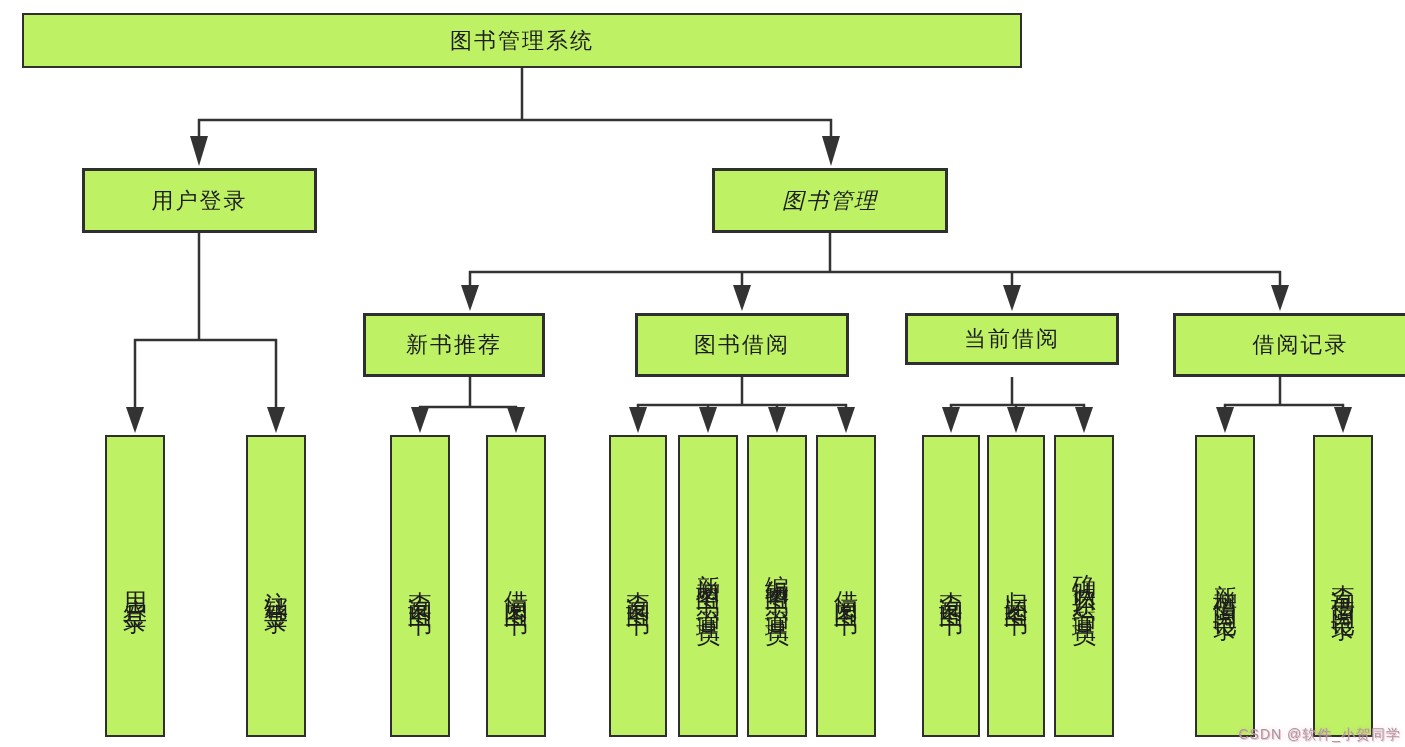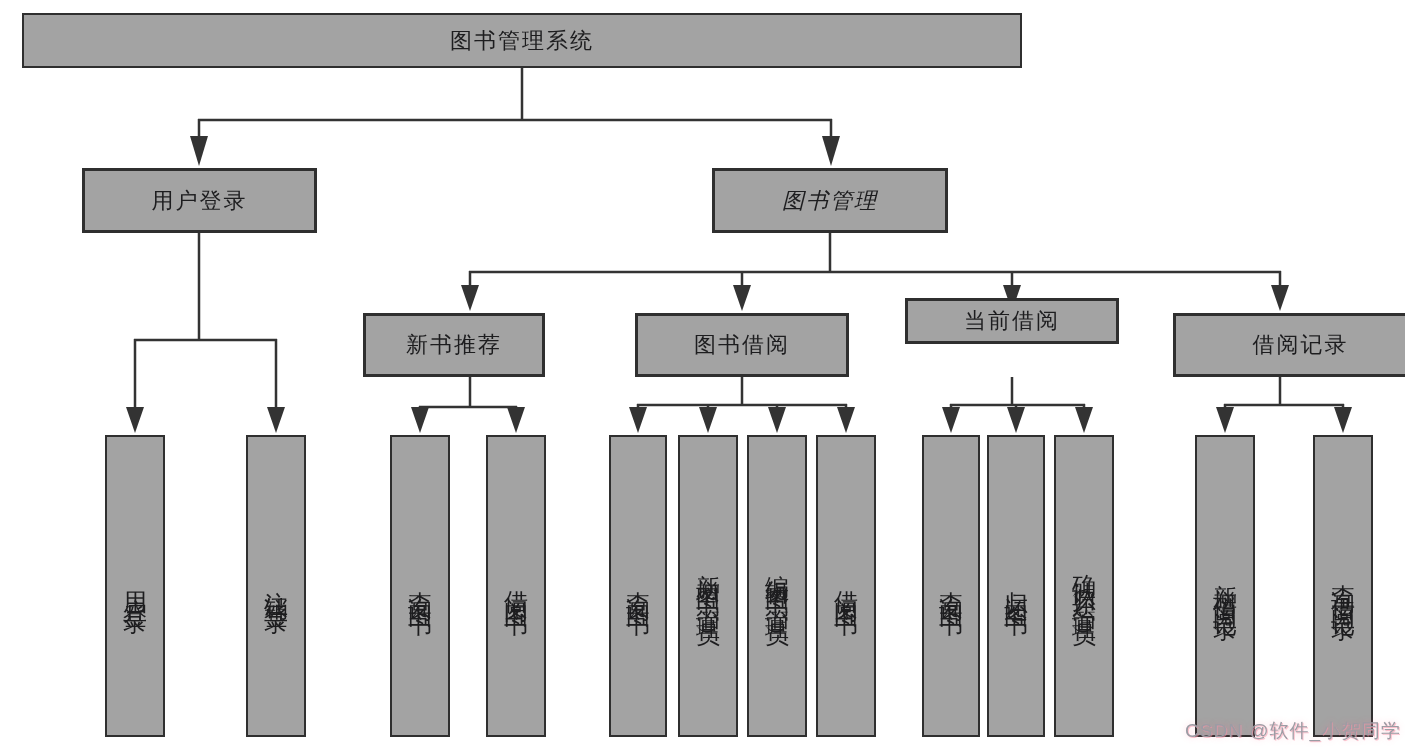--- a/index.html
+++ b/index.html
@@ -4,56 +4,56 @@
 <style>
   html,body { margin:0; padding:0; background:#ffffff; }
   .stage {
     position:relative; width:1405px; height:747px; background:#ffffff;
     font-family:"Liberation Sans","DejaVu Sans",sans-serif; overflow:hidden;
   }
   .connectors { position:absolute; left:0; top:0; }
   .connectors path { stroke:#333333; stroke-width:2.5; fill:none; }
   .connectors polygon { fill:#333333; stroke:none; }
   .box {
-    position:absolute; box-sizing:border-box; background:#a3a3a3;
+    position:absolute; box-sizing:border-box; background:#bef264;
     border:3px solid #2f2f2f; display:flex; align-items:center; justify-content:center;
     color:#1d1d1f; font-size:22px; white-space:nowrap;
   }
   .box.h { letter-spacing:2px; }
   .box.v {
     writing-mode:vertical-rl; text-orientation:mixed;
     font-size:24px; letter-spacing:7px; line-height:1; white-space:normal;
   }
   
   #n-root   { left:22px;  top:13px;  width:1000px; height:55px; border-width:2px; }
   
   #n-login  { left:82px;  top:168px; width:235px; height:65px; }
   #n-mgmt   { left:712px; top:168px; width:236px; height:65px;font-style:italic; }
   
   #n-rec    { left:363px;  top:313px; width:182px; height:64px; }
   #n-borrow { left:635px;  top:313px; width:214px; height:64px; }
-  #n-cur    { left:905px;  top:298px; width:214px; height:46px; }
+  #n-cur    { left:905px;  top:313px; width:214px; height:52px; }
   #n-hist   { left:1173px; top:313px; width:255px; height:64px; }
   
   .leaf { top:435px; height:302px; width:60px; border-width:2.5px; }
   #l-login1 { left:105px; }
   #l-logout { left:246px; }
   #l-recq   { left:390px; }
   #l-recb   { left:486px; }
   #l-bbq    { left:609px; width:58px; }
   #l-bba    { left:678px; }
   #l-bbe    { left:747px; }
   #l-bbb    { left:816px; }
   #l-cbq    { left:922px; width:58px; }
   #l-cbr    { left:987px; width:58px; }
   #l-cbc    { left:1054px; }
   #l-bra    { left:1195px; }
   #l-brq    { left:1313px; }
   .watermark {
-    position:absolute; right:4px; bottom:3px; font-size:19px; letter-spacing:1px;
+    position:absolute; right:4px; bottom:3px; font-size:14px; letter-spacing:1px;
     color:#9c9ca4; z-index:5;
     text-shadow:1px 1px 0 rgba(248,150,170,0.55), 0 0 6px rgba(255,110,140,0.35);
   }
 </style>
 </head>
 <body>
 
 <div class="stage">
 
   <svg class="connectors" width="1405" height="747">

